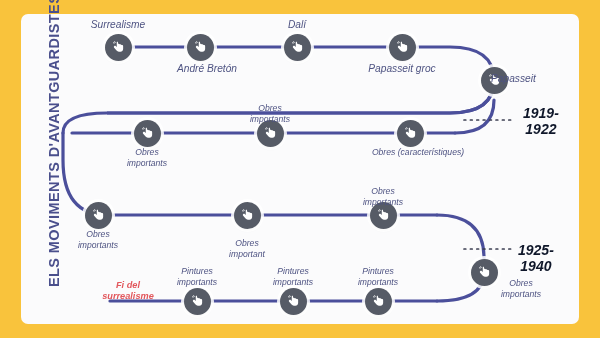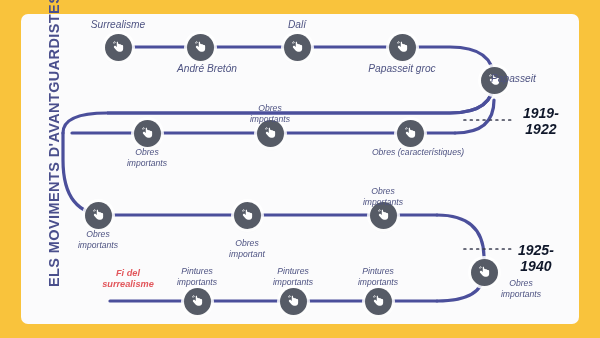--- a/index.html
+++ b/index.html
@@ -184,16 +184,16 @@
       <div class="lbl" style="left: 293px; top: 266px;">Pintures
 importants</div>
       <div class="lbl" style="left: 378px; top: 266px;">Pintures
 importants</div>
     </div>
   <div id="annots">
       <div class="lbl date" style="left: 523px; top: 105px;">1919-
 1922</div>
       <div class="lbl date" style="left: 518px; top: 226px; margin-top: 16px;">1925-
 1940</div>
-      <div class="lbl red" style="left: 128px; top: 268px; transform: translateX(-50%); text-align: center;">Fi del
+      <div class="lbl red" style="left: 128px; top: 280px; transform: translateX(-50%); text-align: center;">Fi del
 surrealisme</div>
     </div>
 </div>
 
 </body></html>

